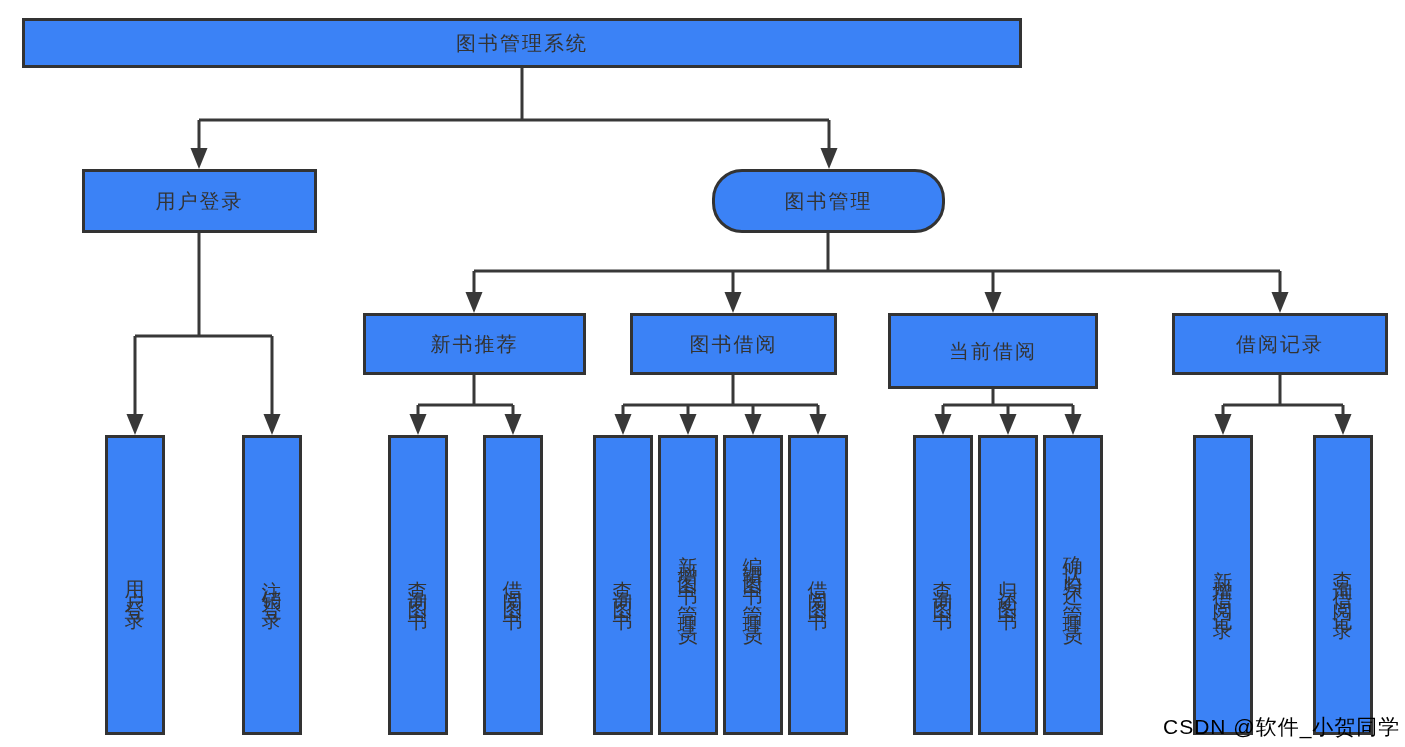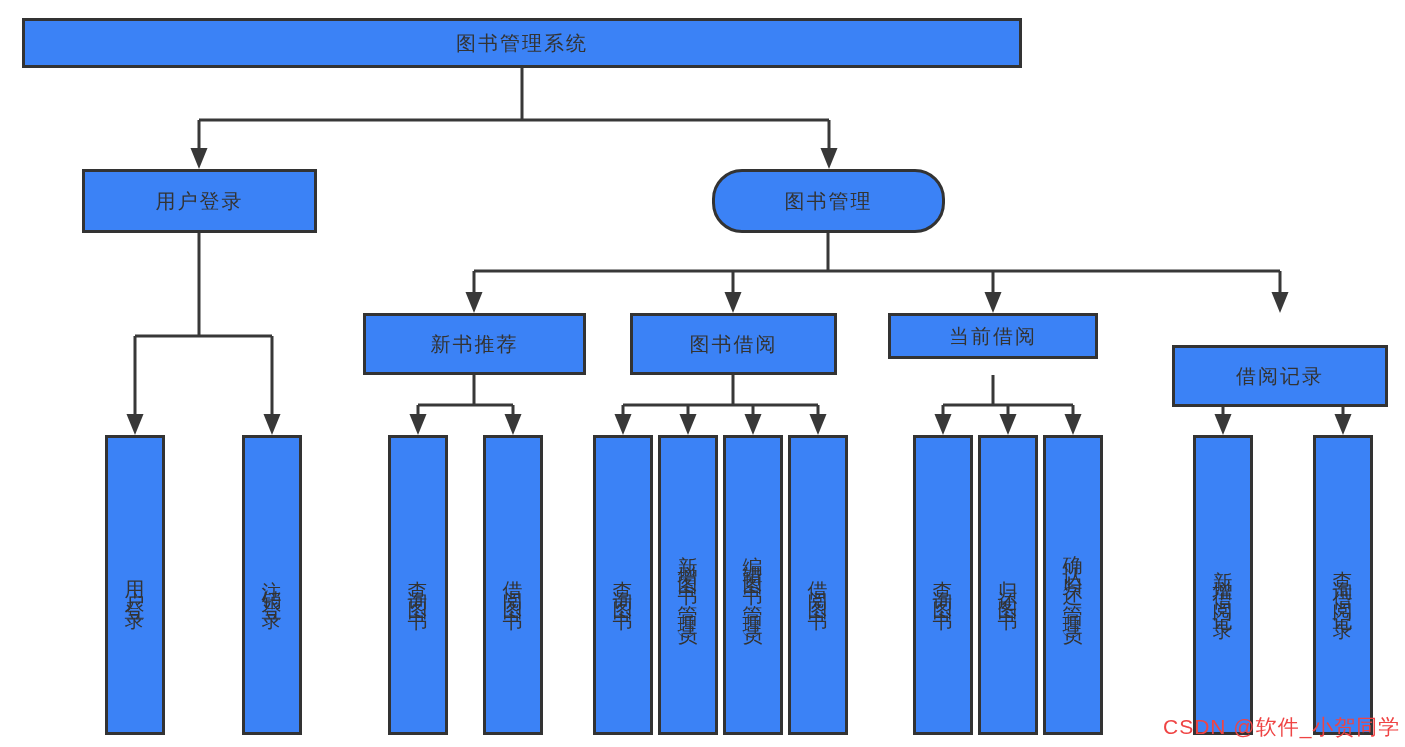--- a/index.html
+++ b/index.html
@@ -44,21 +44,21 @@
     line-height: 1;
     font-size: 20px;
     white-space: nowrap;
   }
   .watermark {
     position: absolute;
     left: 1163px;
     top: 713px;
     font-size: 21px;
     letter-spacing: 1px;
-    color: #ef4444;
+    color: #000000;
     white-space: nowrap;
   }
 </style>
 </head>
 <body>
 
 <div class="canvas">
 
   <svg class="connector-layer" width="1405" height="747" viewBox="0 0 1405 747" xmlns="http://www.w3.org/2000/svg">
     <g stroke="#383838" stroke-width="3" fill="none">
@@ -110,24 +110,24 @@
   <div class="box" style="left:712px; top:169px; width:233px; height:64px;border-radius:30px;">
     <span class="hlabel">图书管理</span>
   </div>
 
   <div class="box" style="left:363px; top:313px; width:223px; height:62px;">
     <span class="hlabel">新书推荐</span>
   </div>
   <div class="box" style="left:630px; top:313px; width:207px; height:62px;">
     <span class="hlabel">图书借阅</span>
   </div>
-  <div class="box" style="left:888px; top:313px; width:210px; height:46px;">
+  <div class="box" style="left:888px; top:313px; width:210px; height:76px;">
     <span class="hlabel">当前借阅</span>
   </div>
-  <div class="box" style="left:1172px; top:313px; width:216px; height:62px;margin-top:32px;">
+  <div class="box" style="left:1172px; top:313px; width:216px; height:62px;">
     <span class="hlabel">借阅记录</span>
   </div>
 
   <div class="box leaf" style="left:105px; top:435px; width:60px; height:300px;">
     <span class="vlabel">用户登录</span>
   </div>
   <div class="box leaf" style="left:242px; top:435px; width:60px; height:300px;">
     <span class="vlabel">注销登录</span>
   </div>
 

